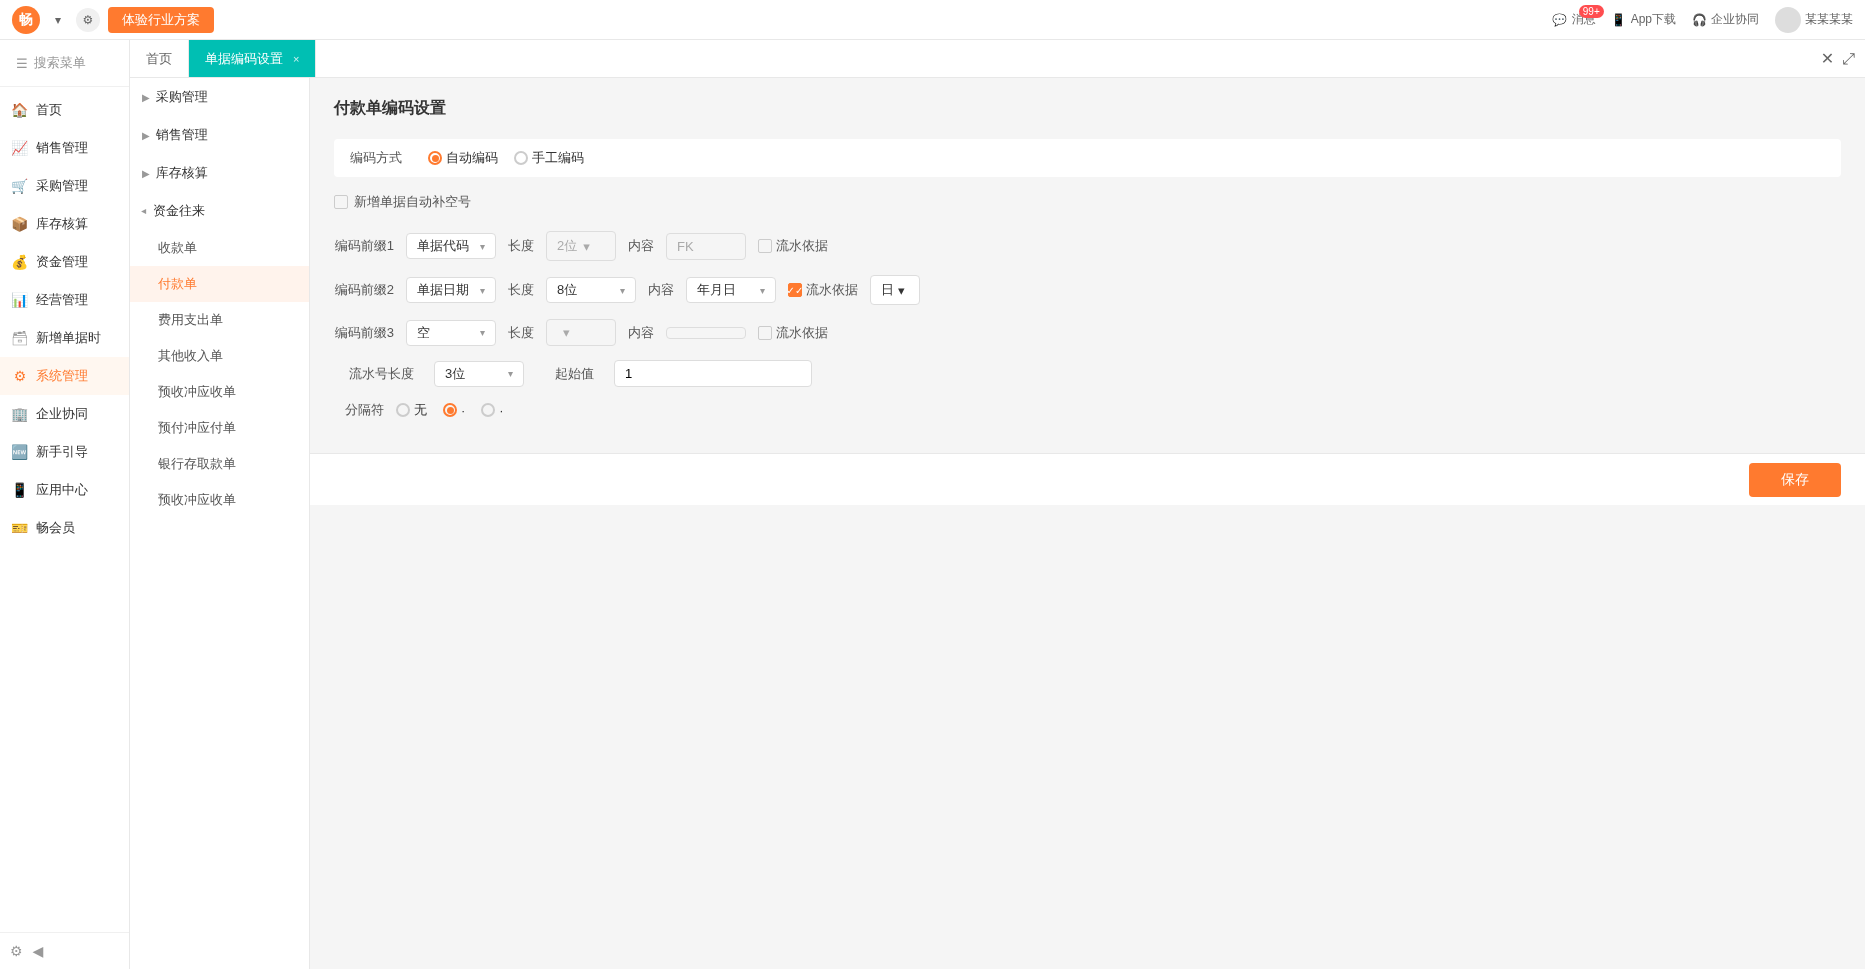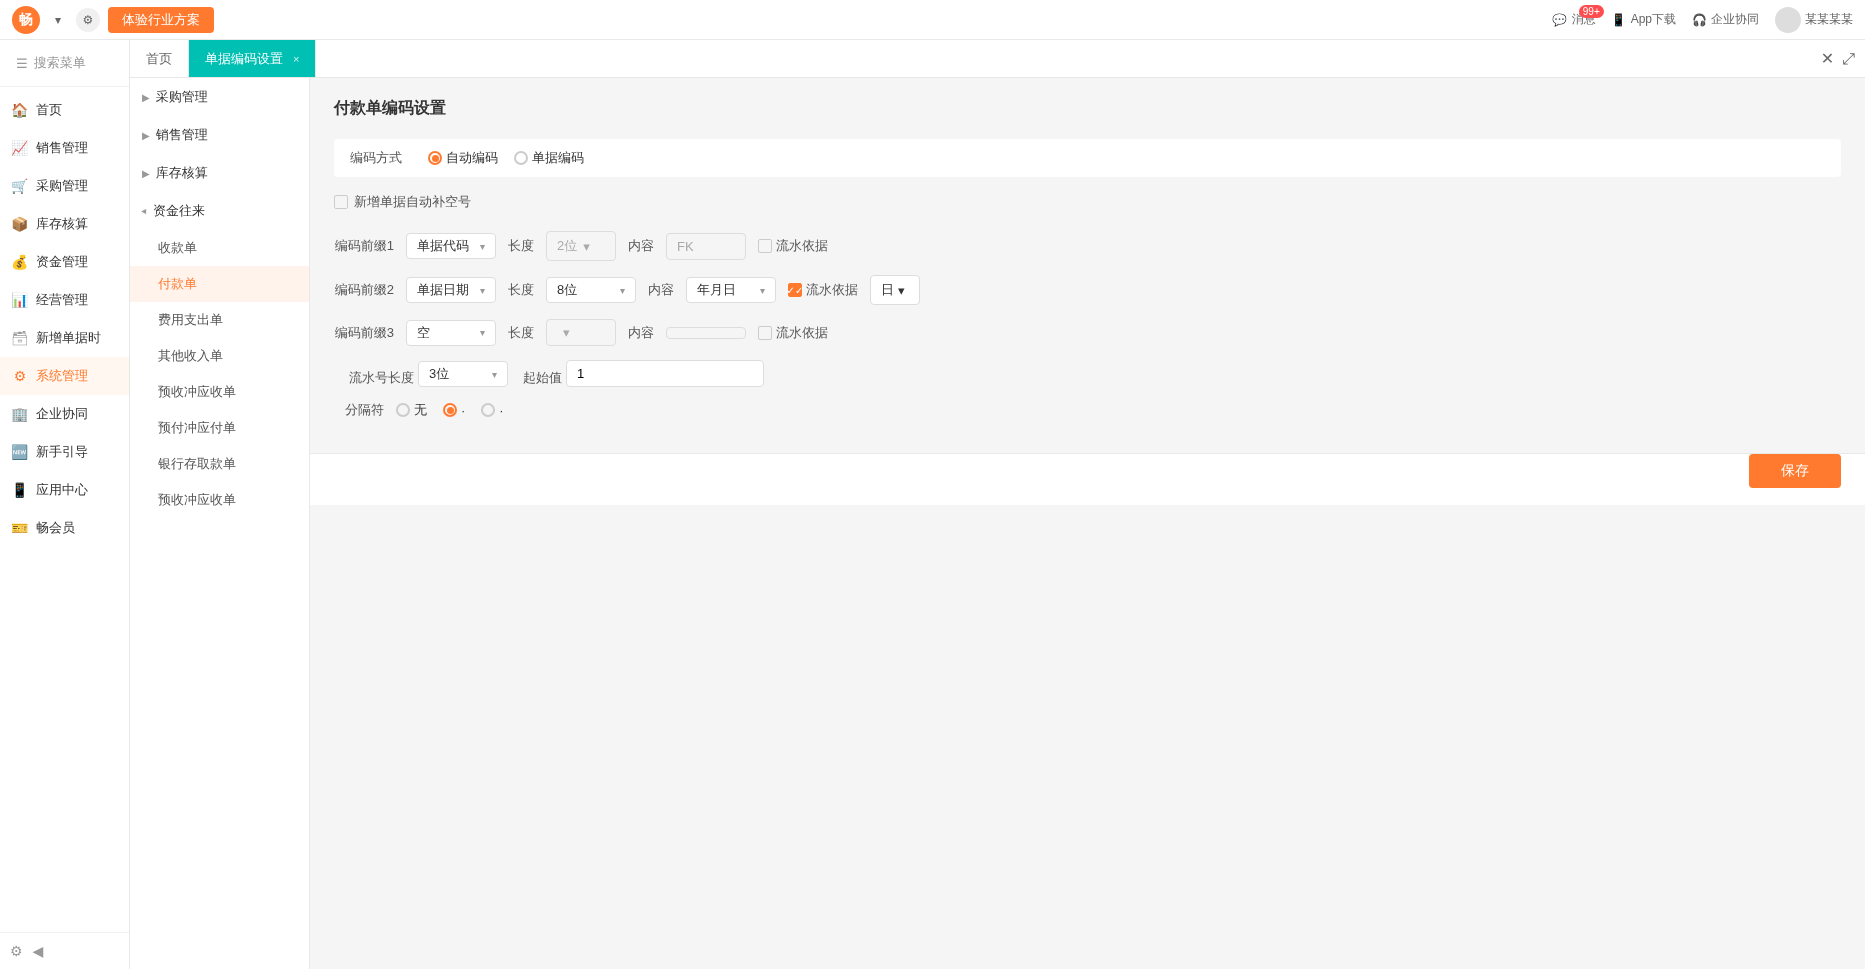--- a/index.html
+++ b/index.html
@@ -91,32 +91,32 @@
     .length-label { color: #555; font-size: 13px; }
     .length-select { border: 1px solid #ddd; border-radius: 4px; padding: 5px 10px; font-size: 13px; background: #f5f5f5; display: flex; align-items: center; gap: 6px; cursor: pointer; min-width: 70px; color: #aaa; }
     .content-label { color: #555; font-size: 13px; }
     .content-value { border: 1px solid #ddd; border-radius: 4px; padding: 5px 10px; font-size: 13px; background: #f5f5f5; min-width: 80px; color: #aaa; }
     .serial-checkbox { display: flex; align-items: center; gap: 4px; color: #555; font-size: 13px; cursor: pointer; }
     .serial-checkbox .checkbox-box { width: 14px; height: 14px; border: 1.5px solid #ccc; border-radius: 2px; }
     .serial-checkbox .checkbox-box.checked { background: #ff7a2f; border-color: #ff7a2f; display: flex; align-items: center; justify-content: center; }
     .serial-checkbox .checkbox-box.checked::after { content: '✓'; color: white; font-size: 10px; }
 
     
-    .serial-row { display: flex; align-items: flex-end; gap: 4px; margin-bottom: 14px; }
+    .serial-row { display: flex; align-items: center; gap: 20px; margin-bottom: 14px; }
 
     
     .separator-row { display: flex; align-items: center; gap: 12px; margin-bottom: 14px; }
     .sep-radio-group { display: flex; align-items: center; gap: 16px; }
     .sep-radio { display: flex; align-items: center; gap: 4px; cursor: pointer; font-size: 13px; }
     .sep-dot { width: 14px; height: 14px; border-radius: 50%; border: 2px solid #ccc; display: flex; align-items: center; justify-content: center; cursor: pointer; }
     .sep-dot.checked { border-color: #ff7a2f; }
     .sep-dot.checked::after { content: ''; width: 7px; height: 7px; border-radius: 50%; background: #ff7a2f; display: block; }
 
     
-    .bottom-bar { height: 52px; background: #fff; border-top: 1px solid #e8e8e8; display: flex; align-items: flex-start; justify-content: flex-end; padding: 0 24px; }
+    .bottom-bar { height: 52px; background: #fff; border-top: 1px solid #e8e8e8; display: flex; align-items: center; justify-content: flex-end; padding: 0 24px; }
     .save-btn { background: #ff7a2f; color: white; border: none; padding: 8px 32px; border-radius: 4px; font-size: 14px; cursor: pointer; }
     .start-value-input { border: 1px solid #ddd; border-radius: 4px; padding: 5px 10px; font-size: 13px; background: #fff; min-width: 80px; }
     .day-select { border: 1px solid #ddd; border-radius: 4px; padding: 5px 10px; font-size: 13px; background: #fff; display: flex; align-items: center; gap: 4px; cursor: pointer; min-width: 50px; }
   </style>
 </head>
 <body>
 
 <div class="top-bar">
   <div class="top-bar-left">
     <div class="top-bar-logo">
@@ -273,21 +273,21 @@
           
           <div class="encoding-method">
             <span class="encoding-label">编码方式</span>
             <div class="radio-group">
               <label class="radio-item">
                 <div class="radio-circle checked"></div>
                 <span>自动编码</span>
               </label>
               <label class="radio-item">
                 <div class="radio-circle"></div>
-                <span>单据编码</span>
+                <span>手工编码</span>
               </label>
             </div>
           </div>
 
           
 
           
 
           
           <div class="checkbox-row">

